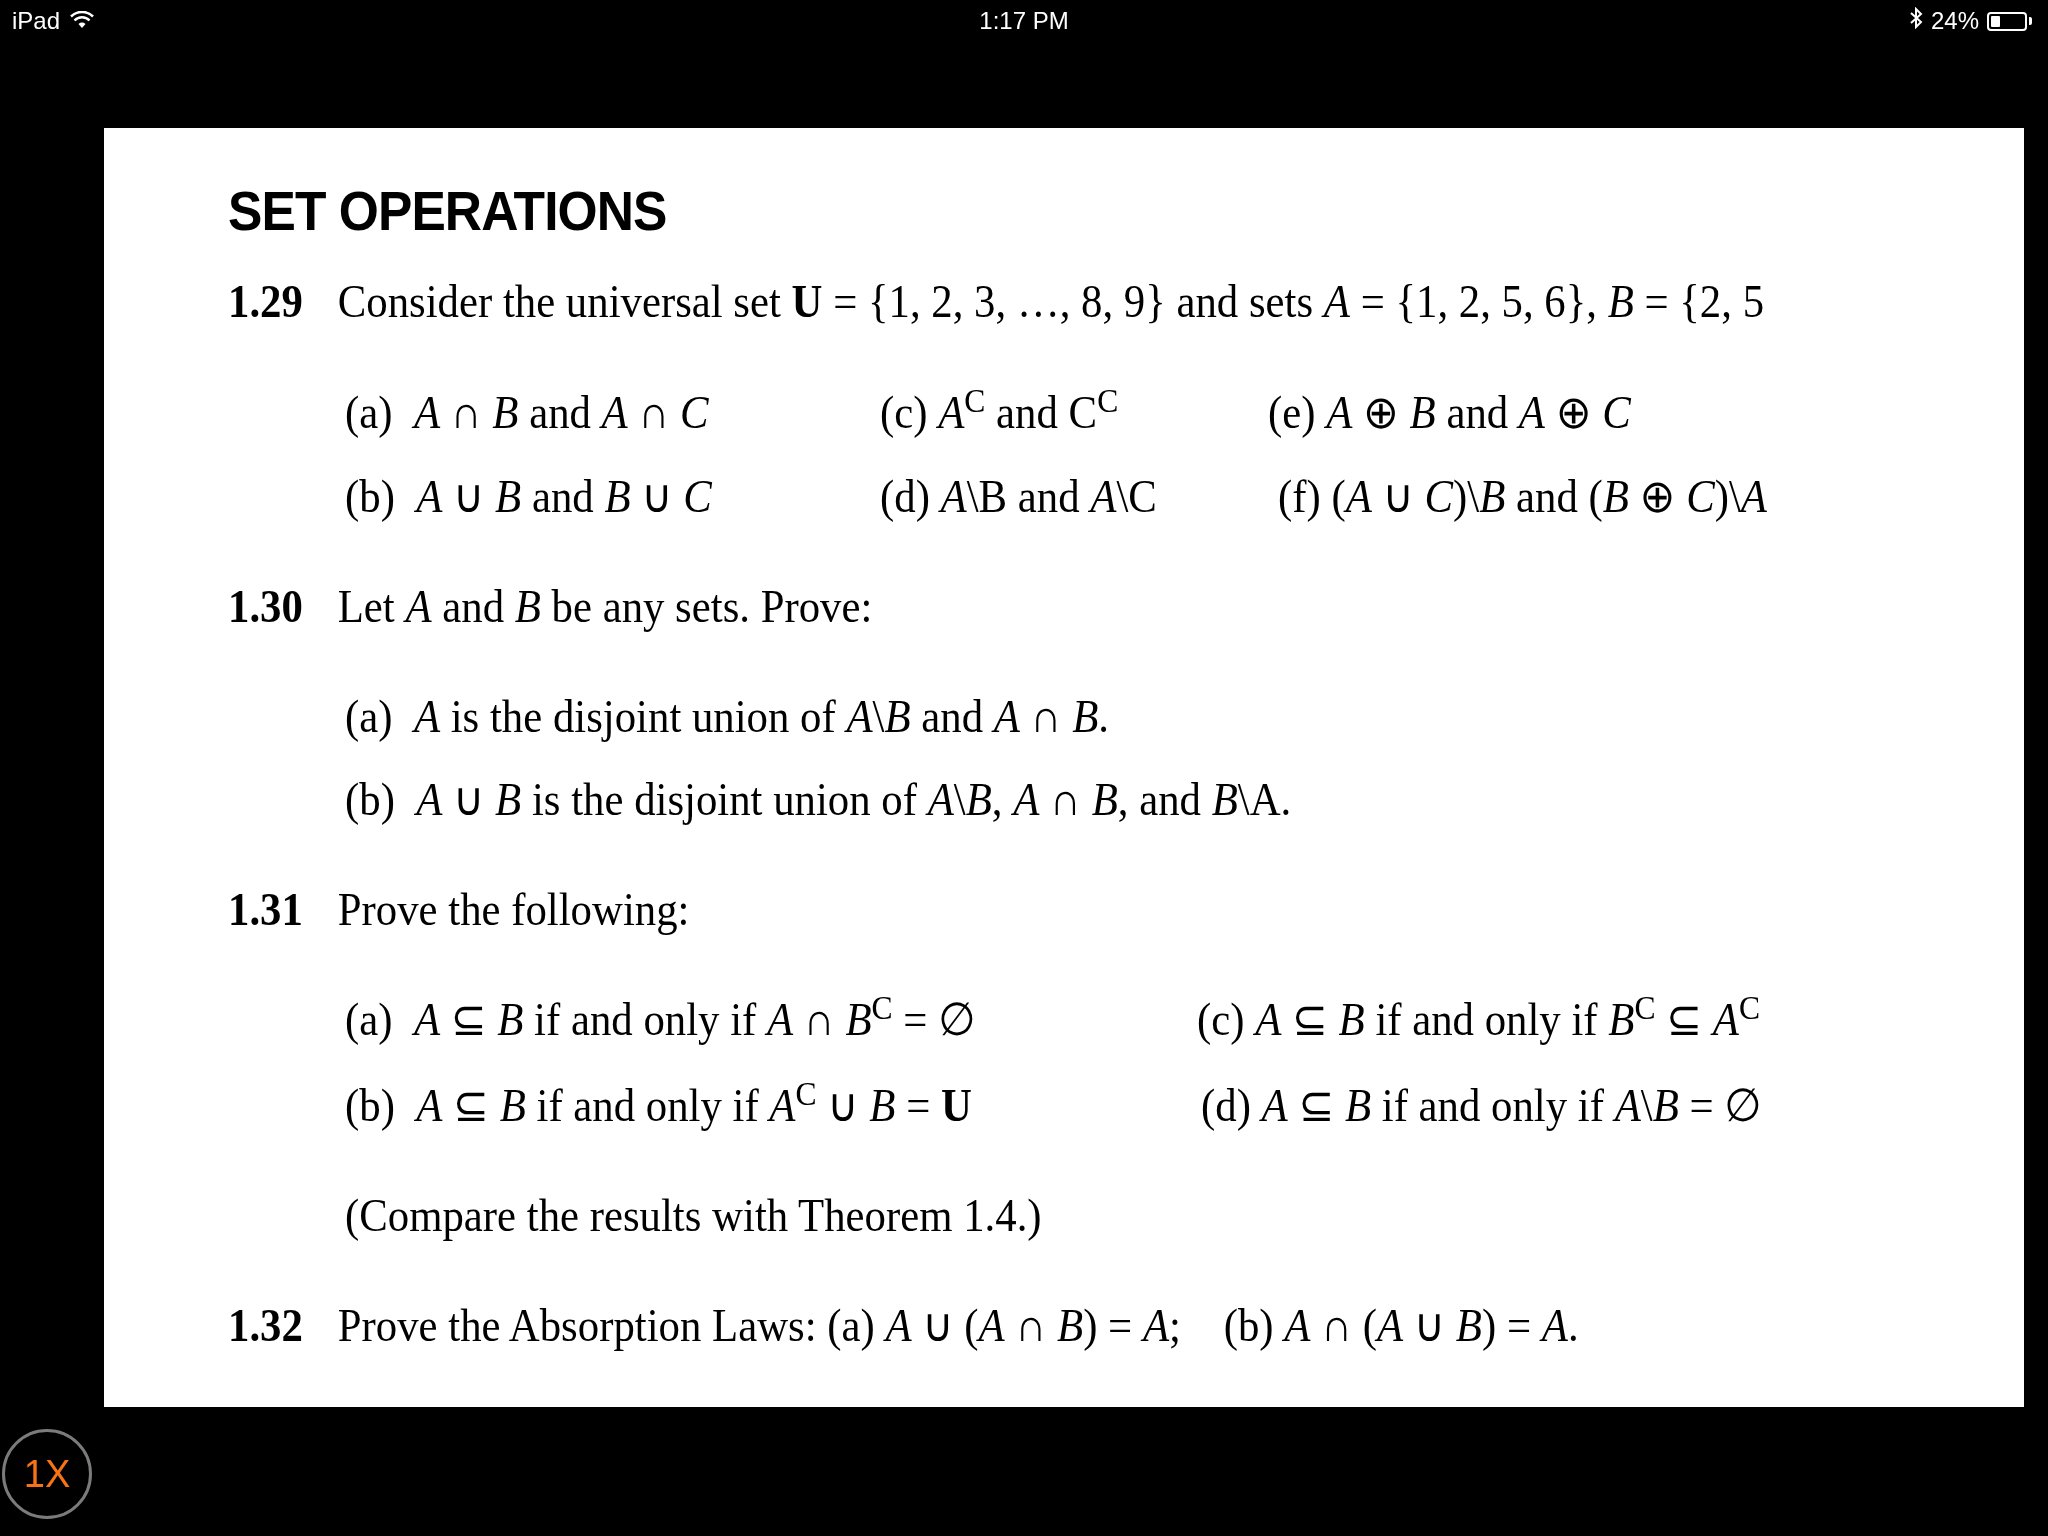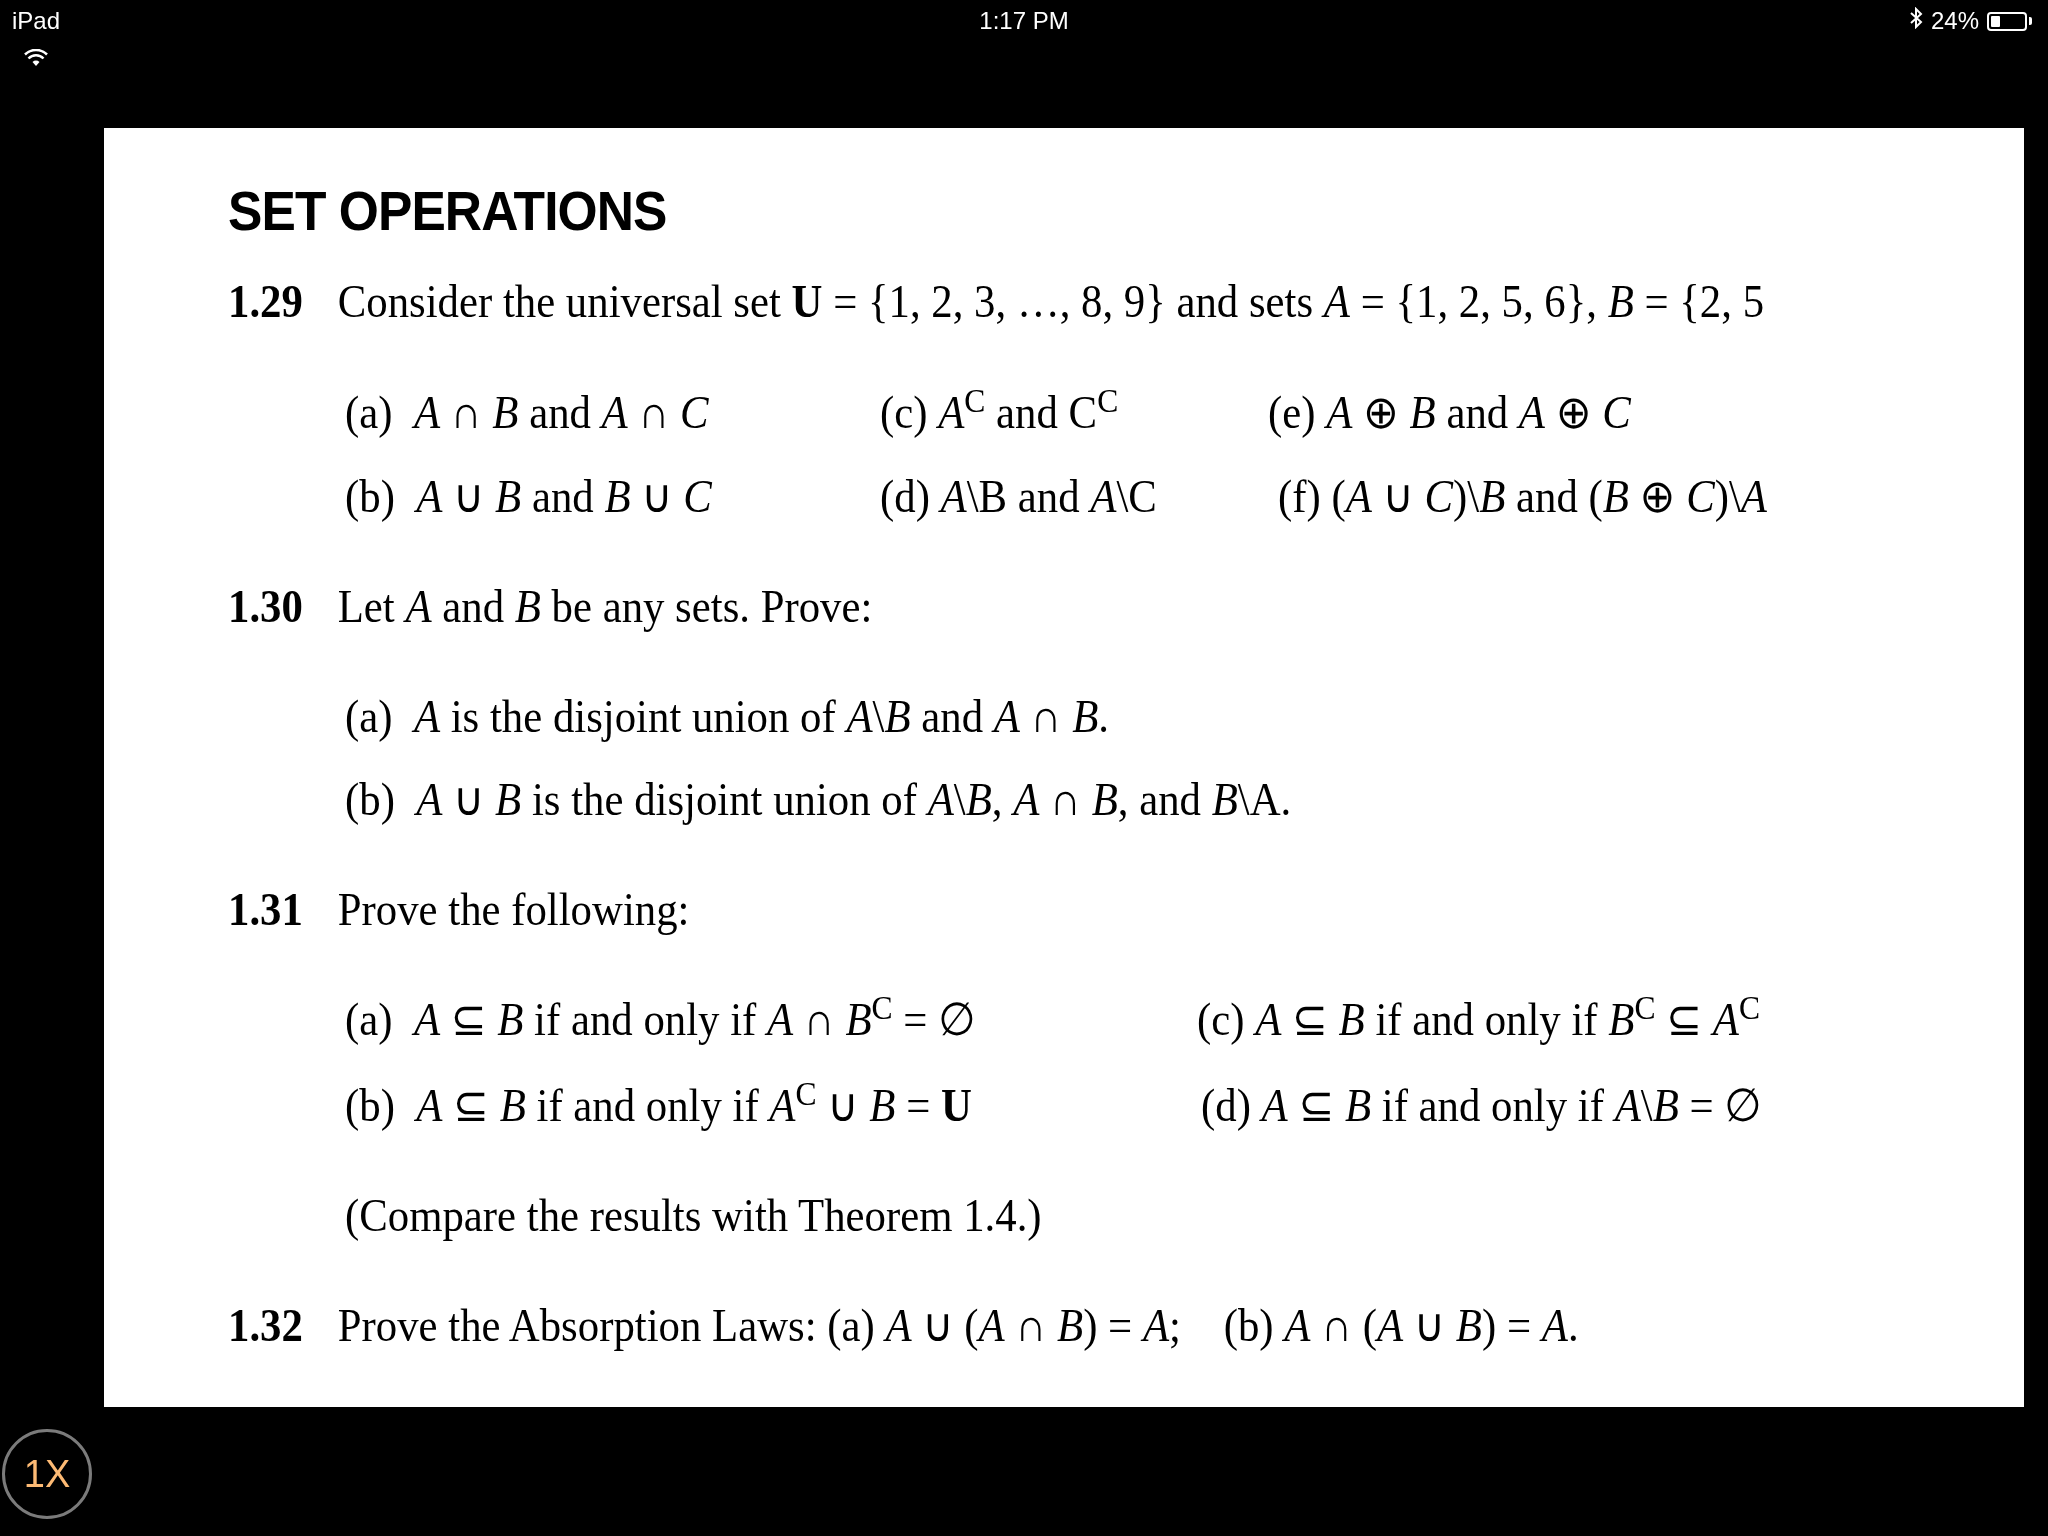--- a/index.html
+++ b/index.html
@@ -2,39 +2,39 @@
 <html><head>
 <meta charset="utf-8">
 <style>
   html, body { margin: 0; padding: 0; }
   body {
     width: 2048px; height: 1536px; background: #000; position: relative; overflow: hidden;
     font-family: "Liberation Serif", serif; color: #000;
   }
   .statusbar { position: absolute; left: 0; top: 0; width: 2048px; height: 42px; color: #fff;
     font-family: "Liberation Sans", sans-serif; font-size: 24px; }
-  .sb-left { position: absolute; left: 12px; top: 7px; display: flex; align-items: center; gap: 10px; flex-direction: column; }
+  .sb-left { position: absolute; left: 12px; top: 7px; display: flex; align-items: center; gap: 10px; }
   .sb-center { position: absolute; left: 0; width: 2048px; top: 7px; text-align: center; }
   .sb-right { position: absolute; right: 16px; top: 7px; display: flex; align-items: center; gap: 8px; justify-content: space-between; }
   .battery { width: 40px; height: 19px; border: 2px solid #fff; border-radius: 4px; position: relative; box-sizing: border-box; }
   .battery-fill { position: absolute; left: 2px; top: 2px; bottom: 2px; background: #fff; border-radius: 1px; }
   .battery-tip { width: 3px; height: 8px; background: #fff; border-radius: 0 2px 2px 0; margin-left: -6px; }
 
   .page { position: absolute; left: 64px; top: 128px; width: 1920px; height: 1279px; background: #fff; overflow: hidden; margin-left: 40px; }
   .title { position: absolute; left: 124px; top: 50px; font-family: "Liberation Sans", sans-serif;
     font-weight: bold; font-size: 56px; letter-spacing: -1px; transform: scaleX(0.92); transform-origin: left; white-space: nowrap; }
 
   .line { position: absolute; white-space: nowrap; font-size: 46px; line-height: 56px; transform: scaleX(0.93); transform-origin: left; }
   .num { font-weight: bold; display: inline-block; width: 118px; }
   i, .it { font-style: italic; }
   b.bf { font-weight: bold; }
   sup { font-size: 34px; vertical-align: 0; position: relative; top: -16px; font-style: normal; }
 
   .zoombadge { position: absolute; left: 2px; top: 1429px; width: 90px; height: 90px; border-radius: 50%;
-    border: 3px solid #7b7b7b; box-sizing: border-box; color: #fdba74; font-family: "Liberation Sans", sans-serif;
+    border: 3px solid #7b7b7b; box-sizing: border-box; color: #f97316; font-family: "Liberation Sans", sans-serif;
     font-size: 38px; display: flex; align-items: center; justify-content: center; }
 </style>
 </head>
 <body>
 
 <div class="statusbar">
   <div class="sb-left">
     <span>iPad</span>
     <span>
       <svg width="24" height="18" viewBox="0 0 24 18">

